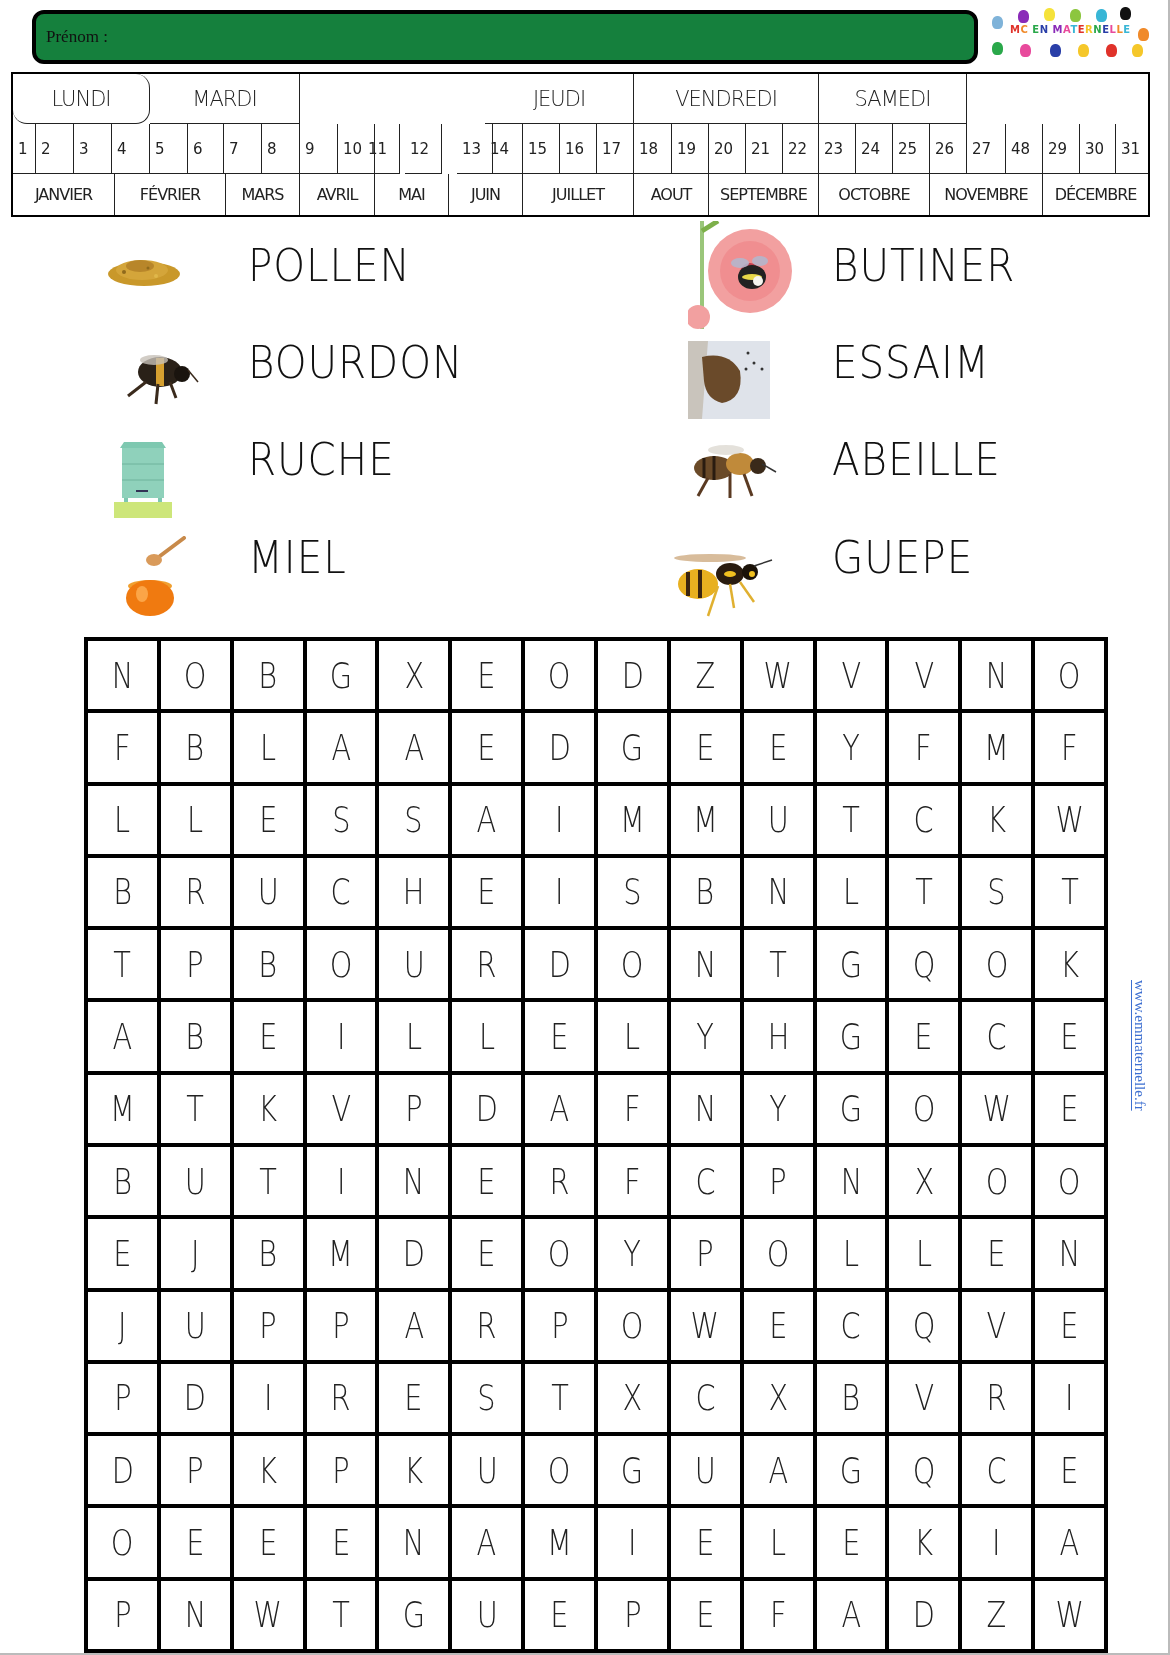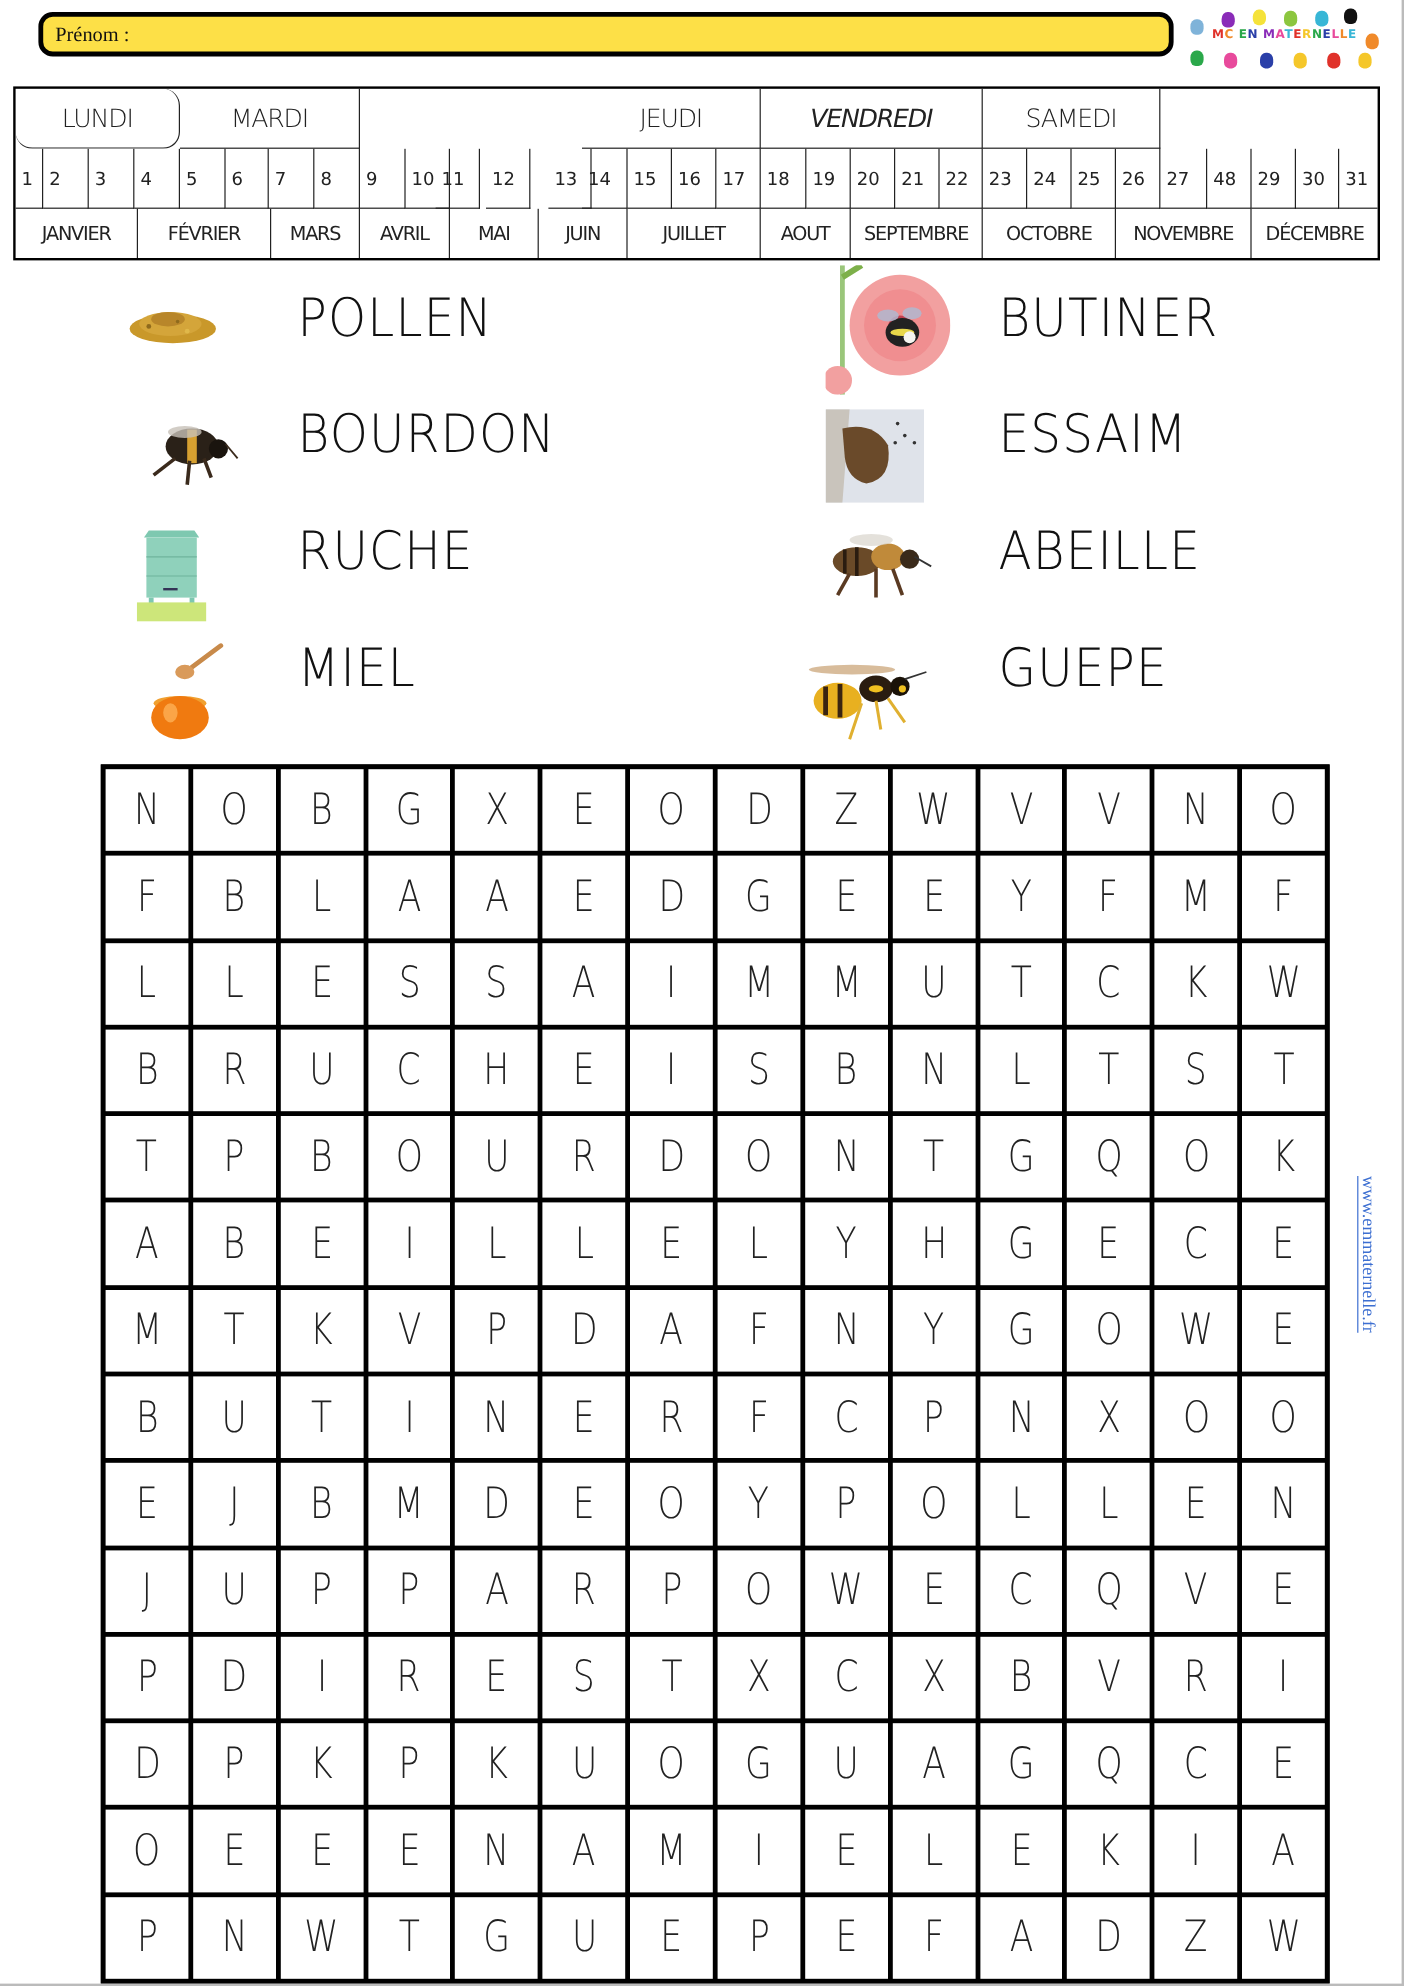--- a/index.html
+++ b/index.html
@@ -1,21 +1,21 @@
 <!DOCTYPE html>
 <html><head>
 <meta charset="utf-8">
 <style>
   * { box-sizing: border-box; margin: 0; padding: 0; }
   html, body { width: 1170px; height: 1655px; background: #ffffff; overflow: hidden; }
   body { position: relative; font-family: "DejaVu Sans", sans-serif; color: #111; }
 
   .name-box {
-    position: absolute; left: 32px; top: 10px; width: 946px; height: 37px;
-    border: 4px solid #000; border-radius: 12px; background: #fde047;
+    position: absolute; left: 32px; top: 10px; width: 946px; height: 54px;
+    border: 4px solid #000; border-radius: 12px; background: #15803d;
     display: flex; align-items: center; padding-left: 10px;
   }
   .name-label { font-family: "Liberation Serif", serif; font-size: 17px; color: #111; }
   .name-input { border: none; outline: none; flex: 1; height: 100%; background: transparent; font-family: "Liberation Serif", serif; font-size: 17px; margin-left: 6px; }
 
   .logo { position: absolute; left: 988px; top: 6px; width: 164px; height: 52px; }
   .logo-text {
     position: absolute; left: 22px; top: 18px; font-family: "DejaVu Sans", sans-serif; font-weight: bold;
     font-size: 10px; letter-spacing: 0.5px; white-space: nowrap;
   }
@@ -85,21 +85,21 @@
   <span class="logo-text">
     <span style="color:#e0322a">M</span><span style="color:#f08a2a">C</span> <span style="color:#2aa84a">E</span><span style="color:#2a3fa8">N</span> <span style="color:#8a2bb8">M</span><span style="color:#e84a9c">A</span><span style="color:#38b6d6">T</span><span style="color:#e0322a">E</span><span style="color:#f5c72a">R</span><span style="color:#2aa84a">N</span><span style="color:#2a3fa8">E</span><span style="color:#e84a9c">L</span><span style="color:#f08a2a">L</span><span style="color:#38b6d6">E</span>
   </span>
 </div>
 
 <div class="calendar">
 
   <div class="cal-cell cal-day" style="left:0;width:137px;border-radius:14px;">LUNDI</div>
   <div class="cal-cell cal-day" style="left:137px;width:150px;">MARDI</div>
   <div class="cal-cell cal-day" style="left:472px;width:149px;">JEUDI</div>
-  <div class="cal-cell cal-day" style="left:621px;width:185px;font-style:italic;">VENDREDI</div>
+  <div class="cal-cell cal-day" style="left:621px;width:185px;">VENDREDI</div>
   <div class="cal-cell cal-day" style="left:806px;width:148px;">SAMEDI</div>
 
   <div class="cal-cell cal-num" style="left:0;width:23px;">1</div>
   <div class="cal-cell cal-num" style="left:23px;width:38px;">2</div>
   <div class="cal-cell cal-num" style="left:61px;width:38px;">3</div>
   <div class="cal-cell cal-num" style="left:99px;width:38px;">4</div>
   <div class="cal-cell cal-num" style="left:137px;width:38px;">5</div>
   <div class="cal-cell cal-num" style="left:175px;width:36px;">6</div>
   <div class="cal-cell cal-num" style="left:211px;width:38px;">7</div>
   <div class="cal-cell cal-num" style="left:249px;width:38px;">8</div>

